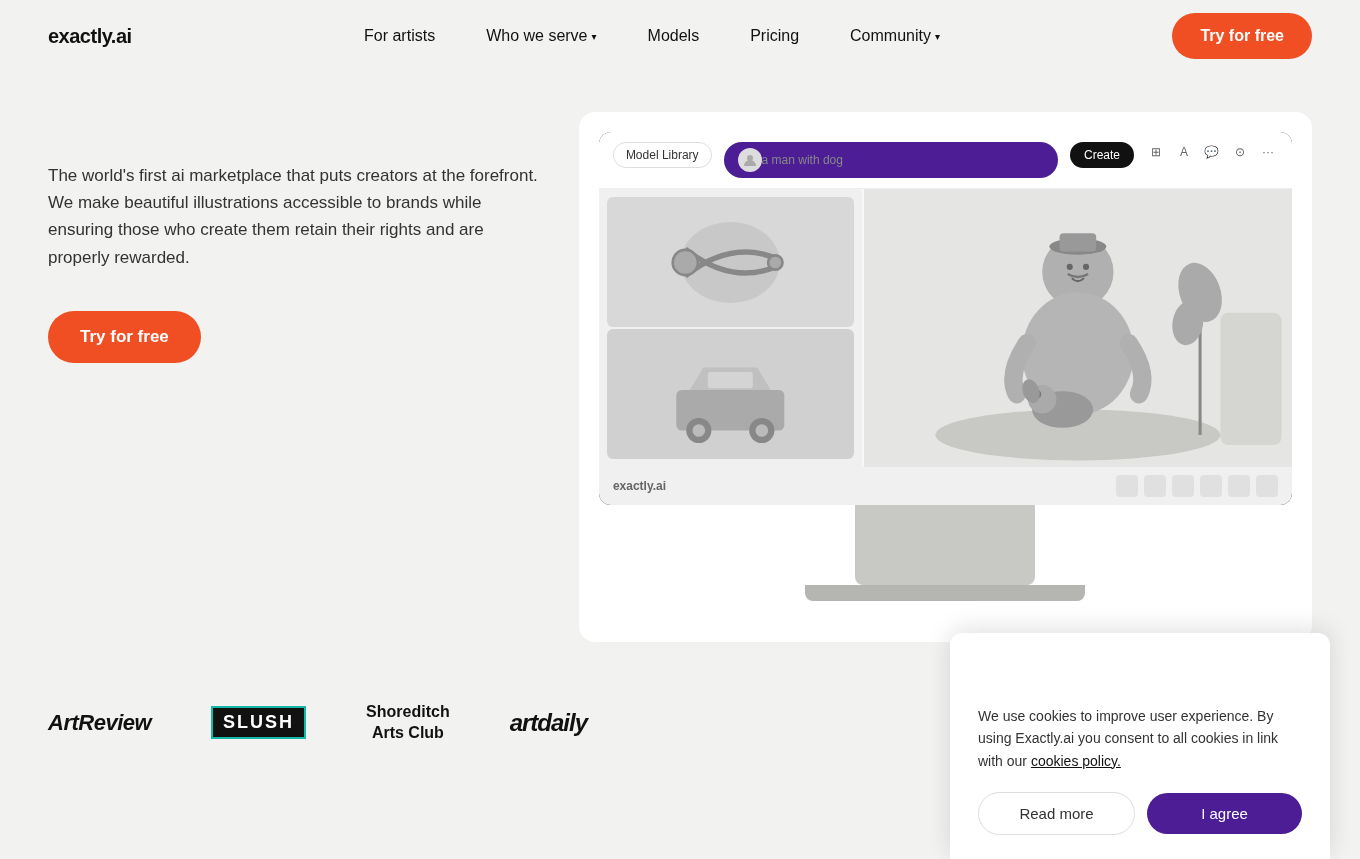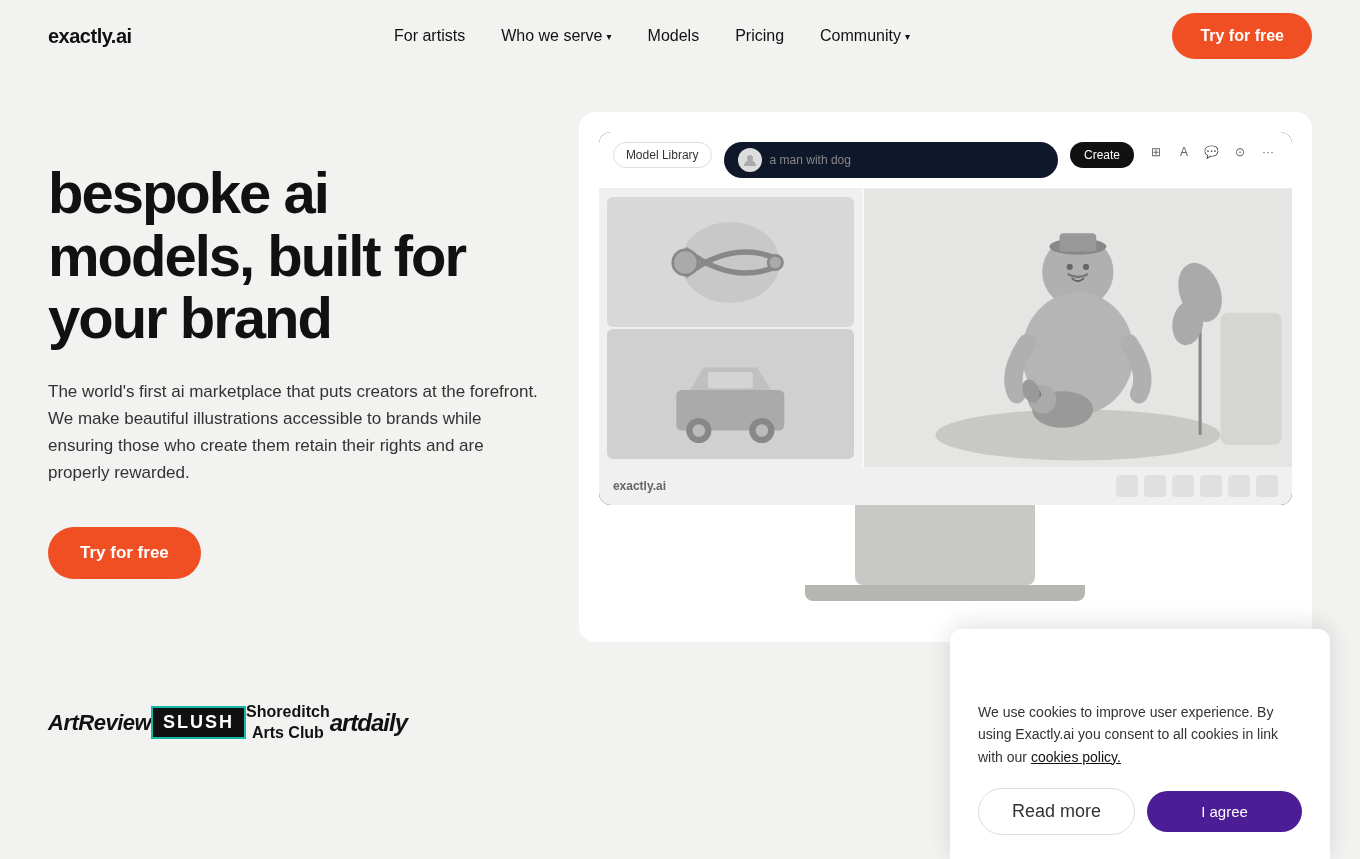--- a/index.html
+++ b/index.html
@@ -24,21 +24,21 @@
     }
     .logo {
       font-size: 20px;
       font-weight: 700;
       color: #111;
       letter-spacing: -0.5px;
     }
     nav {
       display: flex;
       align-items: center;
-      gap: 36px;
+      gap: 51px;
     }
     .nav-item {
       font-size: 16px;
       color: #111;
       cursor: pointer;
       display: flex;
       align-items: center;
       gap: 4px;
       text-decoration: none;
     }
@@ -131,24 +131,23 @@
       border-radius: 20px;
       padding: 5px 12px;
       font-size: 12px;
       color: #333;
       cursor: pointer;
     }
     .search-bar {
       flex: 1;
       display: flex;
       align-items: center;
-      background: #0f172a;
+      background: #4c1d95;
       border-radius: 20px;
       padding: 6px 14px;
-      gap: 8px;
     }
     .avatar-circle {
       width: 24px;
       height: 24px;
       border-radius: 50%;
       background: #ddd;
       overflow: hidden;
       display: flex;
       align-items: center;
       justify-content: center;
@@ -266,20 +265,21 @@
       background: #f2f2f0;
     }
     .featured-label {
       font-size: 14px;
       color: #666;
       margin-bottom: 24px;
     }
     .featured-logos {
       display: flex;
       align-items: center;
+      gap: 60px;
       flex-wrap: wrap;
     }
     .logo-artreview {
       font-size: 22px;
       font-weight: 900;
       color: #111;
       font-style: italic;
       letter-spacing: -0.5px;
     }
     .logo-slush {
@@ -333,21 +333,21 @@
     .cookie-actions {
       display: flex;
       gap: 12px;
       align-items: center;
     }
     .read-more-btn {
       background: #fff;
       border: 1px solid #ddd;
       border-radius: 50px;
       padding: 12px 24px;
-      font-size: 18px;
+      font-size: 15px;
       color: #333;
       cursor: pointer;
       flex: 1;
     }
     .i-agree-btn {
       background: #4c1d95;
       color: #fff;
       border: none;
       border-radius: 50px;
       padding: 12px 24px;
@@ -385,21 +385,20 @@
     <a class="nav-item">
       <span>Community</span>
       <span class="nav-chevron">▾</span>
     </a>
   </nav>
   <button class="try-free-btn">Try for free</button>
 </header>
 
 <section class="hero">
   <div class="hero-left">
-    <h1 class="hero-title">bespoke ai models, built for your brand</h1>
     <p class="hero-subtitle">The world's first ai marketplace that puts creators at the forefront. We make beautiful illustrations accessible to brands while ensuring those who create them retain their rights and are properly rewarded.</p>
     <button class="hero-cta">Try for free</button>
   </div>
 
   <div class="hero-right">
     <div class="app-window">
 
       <div class="app-toolbar">
         <button class="model-library-btn">Model Library</button>
         <div class="search-bar">

